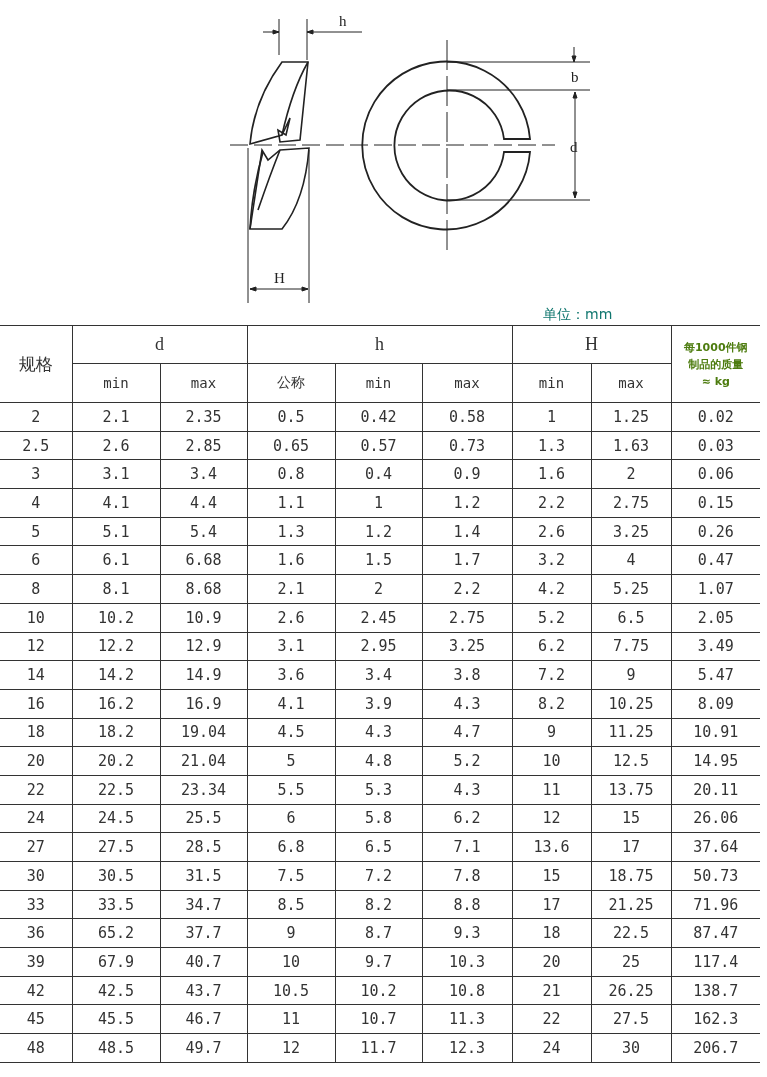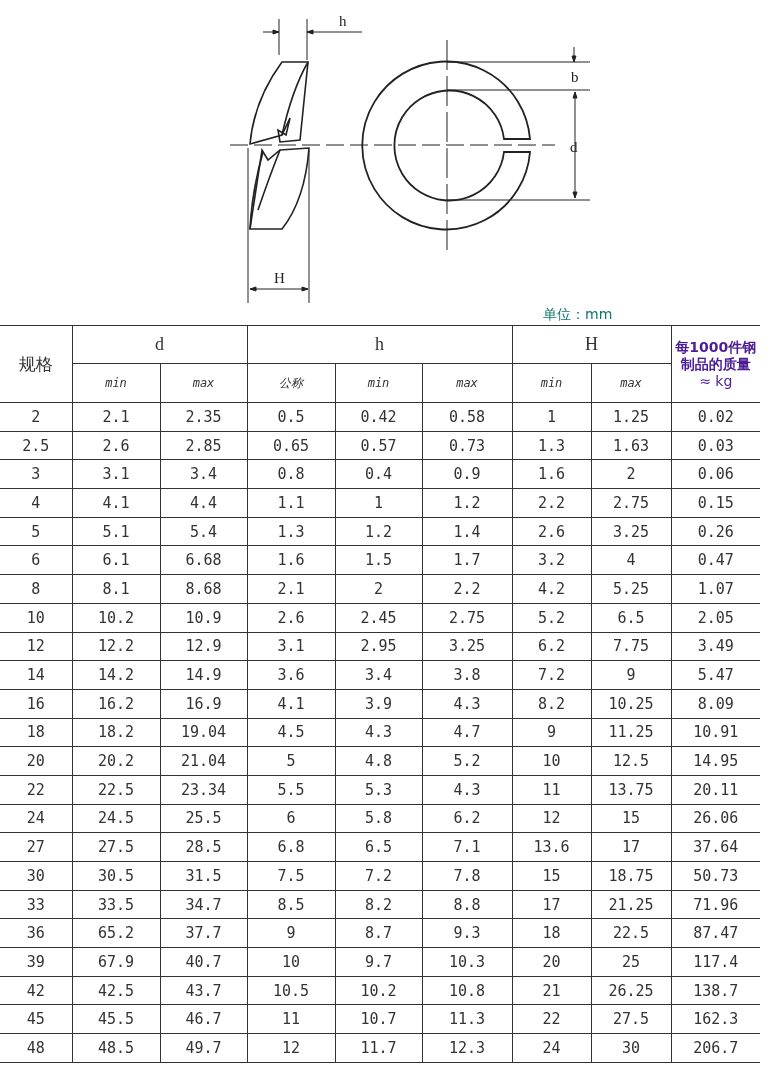--- a/index.html
+++ b/index.html
@@ -6,26 +6,26 @@
   body { width:767px; height:1077px; position:relative; overflow:hidden;
          font-family:"DejaVu Sans Mono", "Liberation Mono", monospace; color:#222; }
   #diagram { position:absolute; left:230px; top:0; width:380px; height:310px; }
   .unit { position:absolute; left:543px; top:306px; font-size:14px; color:#0f766e;
           font-family:"DejaVu Sans", sans-serif; }
   table.spec { position:absolute; left:0; top:325px; border-collapse:collapse;
                table-layout:fixed; width:760px; }
   table.spec td, table.spec th { border:1.5px solid #333; text-align:center;
                padding:0; font-weight:normal; font-size:15px; color:#333; }
   table.spec tr.h1 th { height:37px; }
-  table.spec tr.h2 th { height:38px; font-size:12px;font-style:italic; }
+  table.spec tr.h2 th { height:38px; font-size:14px; }
   table.spec tbody td { height:27.7px; font-size:15px; }
   table.spec th.grp { font-size:18px; font-family:"Liberation Serif", serif; }
   table.spec th.spec-head { font-size:17px; font-family:"DejaVu Sans", sans-serif;text-align:center; }
   table.spec th.cn { font-family:"DejaVu Sans", sans-serif; font-size:16px; }
-  table.spec th.mass { font-family:"DejaVu Sans", sans-serif; font-size:14px; line-height:17px; font-weight:bold; color:#4c1d95;margin-left:9px; }
+  table.spec th.mass { font-family:"DejaVu Sans", sans-serif; font-size:11px; line-height:17px; font-weight:bold; color:#4d7c0f;margin-left:9px; }
   table.spec { border-left:none; }
   table.spec tr > *:first-child { border-left:none; }
   table.spec tr > *:last-child { border-right:none; }
 </style>
 </head>
 <body>
 
 <svg id="diagram" viewBox="0 0 380 310" xmlns="http://www.w3.org/2000/svg">
   <g fill="none" stroke="#222" stroke-width="1.6">
 
@@ -92,21 +92,21 @@
   </colgroup>
   <thead>
     <tr class="h1">
       <th rowspan="2" class="spec-head">规格</th>
       <th colspan="2" class="grp">d</th>
       <th colspan="3" class="grp">h</th>
       <th colspan="2" class="grp">H</th>
       <th rowspan="2" class="mass">
         <div>每1000件钢</div>
         <div>制品的质量</div>
-        <div style="font-weight:normal">≈ kg</div>
+        <div style="font-weight:bold">≈ kg</div>
       </th>
     </tr>
     <tr class="h2">
       <th>min</th>
       <th>max</th>
       <th class="cn">公称</th>
       <th>min</th>
       <th>max</th>
       <th>min</th>
       <th>max</th>

